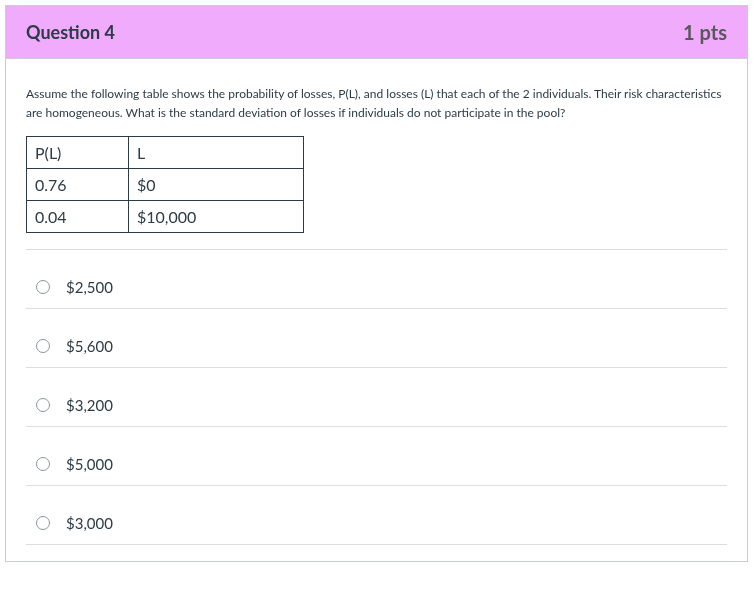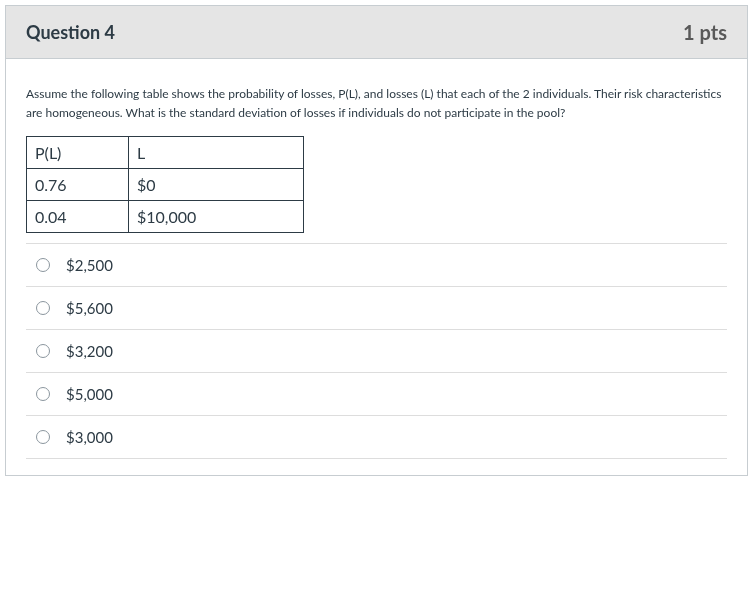--- a/index.html
+++ b/index.html
@@ -12,21 +12,21 @@
       background: #fff;
       width: 753px;
       height: 605px;
       color: #2d3b45;
     }
     .question-card {
       border: 1px solid #c7cdd1;
       margin: 5px;
     }
     .question-header {
-      background: #e5e5e5;
+      background: #f0abfc;
       border-bottom: 1px solid #c7cdd1;
       padding: 14px 20px;
       display: flex;
       justify-content: space-between;
       align-items: center;
     }
     .question-title {
       font-size: 18px;
       font-weight: 700;
       color: #2d3b45;
@@ -40,21 +40,21 @@
       padding: 26px 20px 16px 20px;
     }
     .prompt-text {
       font-size: 12px;
       line-height: 1.55;
       color: #2d3b45;
       margin-bottom: 14px;
     }
     .data-table {
       border-collapse: collapse;
-      margin-bottom: 10px;
+      margin-bottom: 16px;
       border-radius: 31px;
     }
     .data-table td {
       border: 1px solid #2d3b45;
       padding: 6px 8px;
       font-size: 16px;
       color: #2d3b45;
       text-align: left;
       vertical-align: middle;
     }
@@ -63,21 +63,21 @@
     }
     .data-table .col-l {
       width: 175px;
     }
     .answers {
       margin: 0;
     }
     .answer-row {
       display: flex;
       align-items: center;
-      padding: 12px 0 12px 10px;
+      padding: 28px 0 12px 10px;
       border-bottom: 1px solid #ddd;
     }
     .answer-row:first-child {
       border-top: 1px solid #ddd;
     }
     .radio {
       width: 14px;
       height: 14px;
       border: 1.5px solid #8b969e;
       border-radius: 50%;

